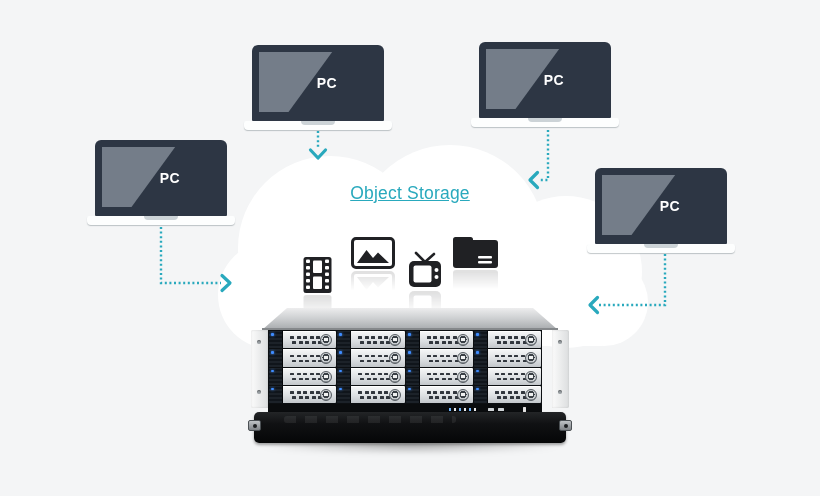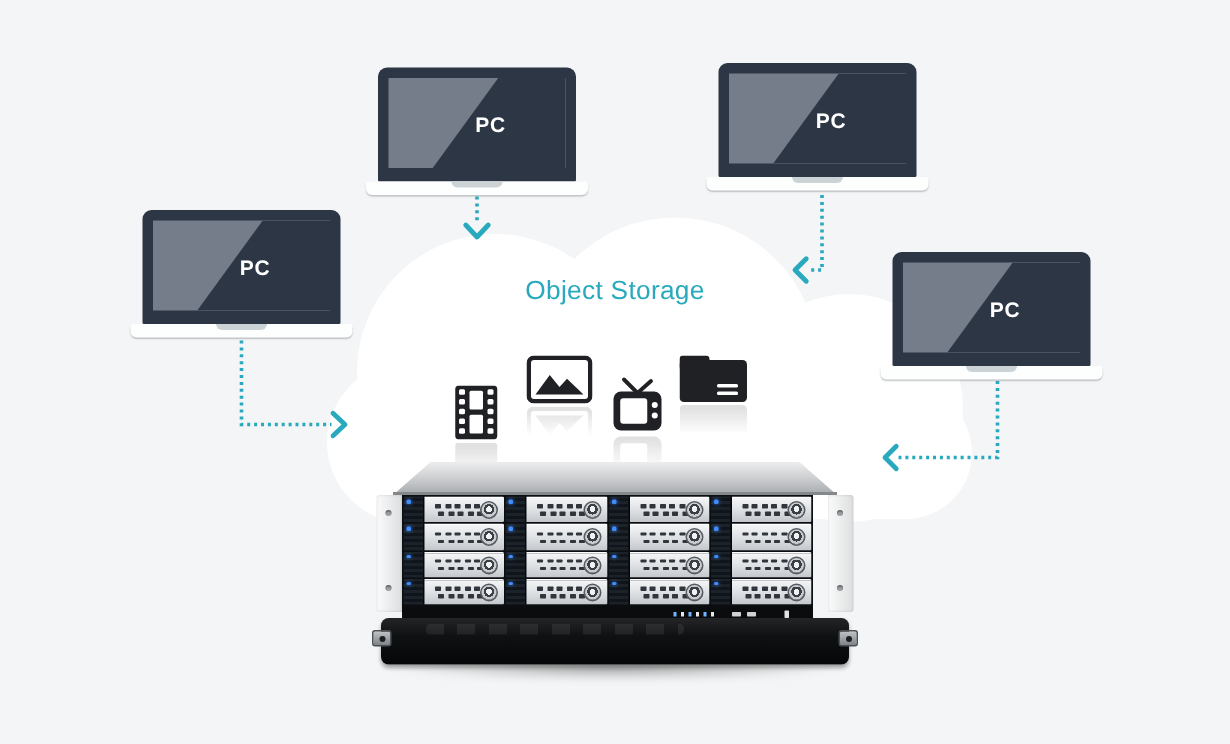--- a/index.html
+++ b/index.html
@@ -37,21 +37,21 @@
     width:34px;height:4px;background:#ccd3d7;border-radius:0 0 4px 4px;
   }
   .pos-left{left:87px;top:140px;}
   .pos-topmid{left:244px;top:45px;}
   .pos-topright{left:471px;top:42px;}
   .pos-right{left:587px;top:168px;}
 
   
   .cloud-label{
     position:absolute;left:330px;top:183px;width:160px;z-index:2;
-    text-align:center;font-size:17.5px;color:var(--accent,#29a9bd);letter-spacing:.2px;
+    text-align:center;font-size:17.5px;color:var(--accent,#29a9bd);letter-spacing:.2px;text-decoration:underline;
   }
   .icon-wrap{position:absolute;z-index:2;}
   .icon-reflection{
     transform:scaleY(-1);opacity:.13;margin-top:2px;
     -webkit-mask-image:linear-gradient(to top,#000 8%,transparent 62%);
             mask-image:linear-gradient(to top,#000 8%,transparent 62%);
   }
   .iw-film{left:303px;top:257px;}
   .iw-image{left:351px;top:237px;}
   .iw-tv{left:408px;top:251px;}

